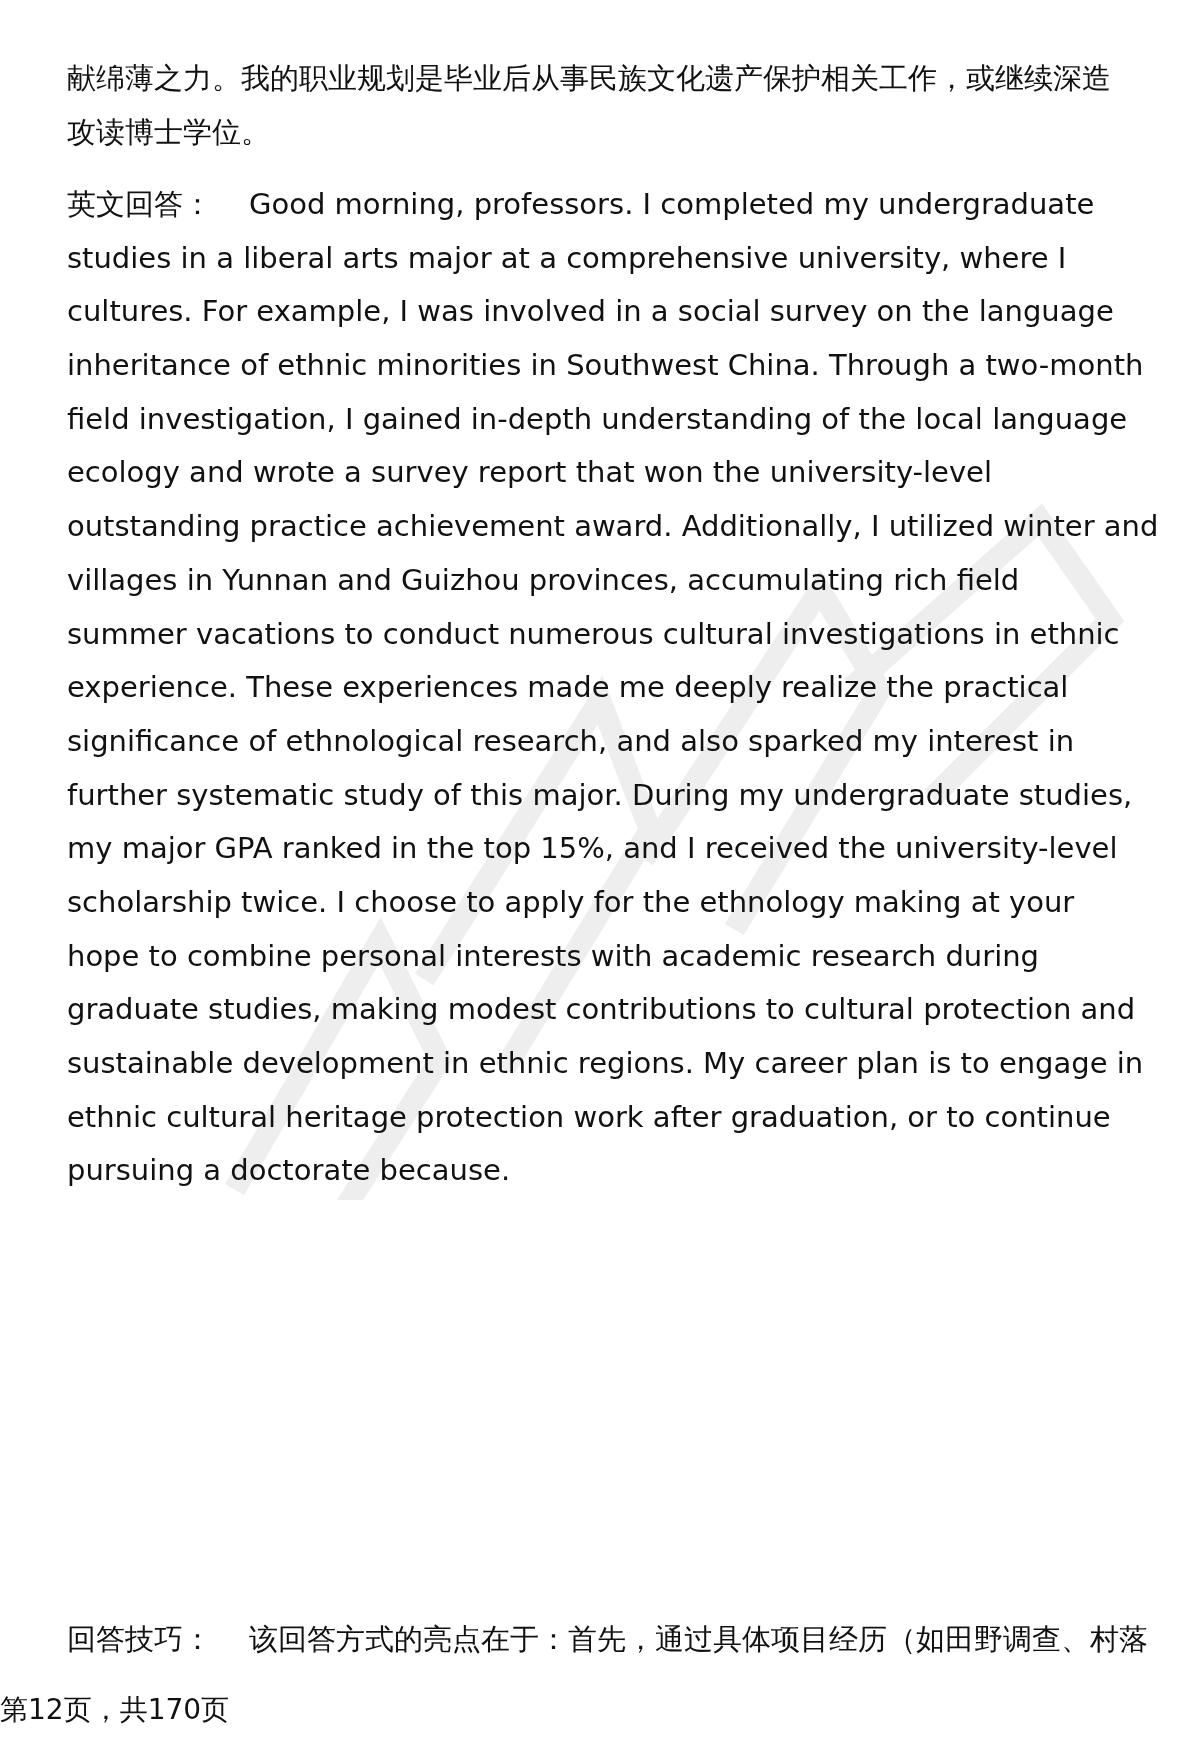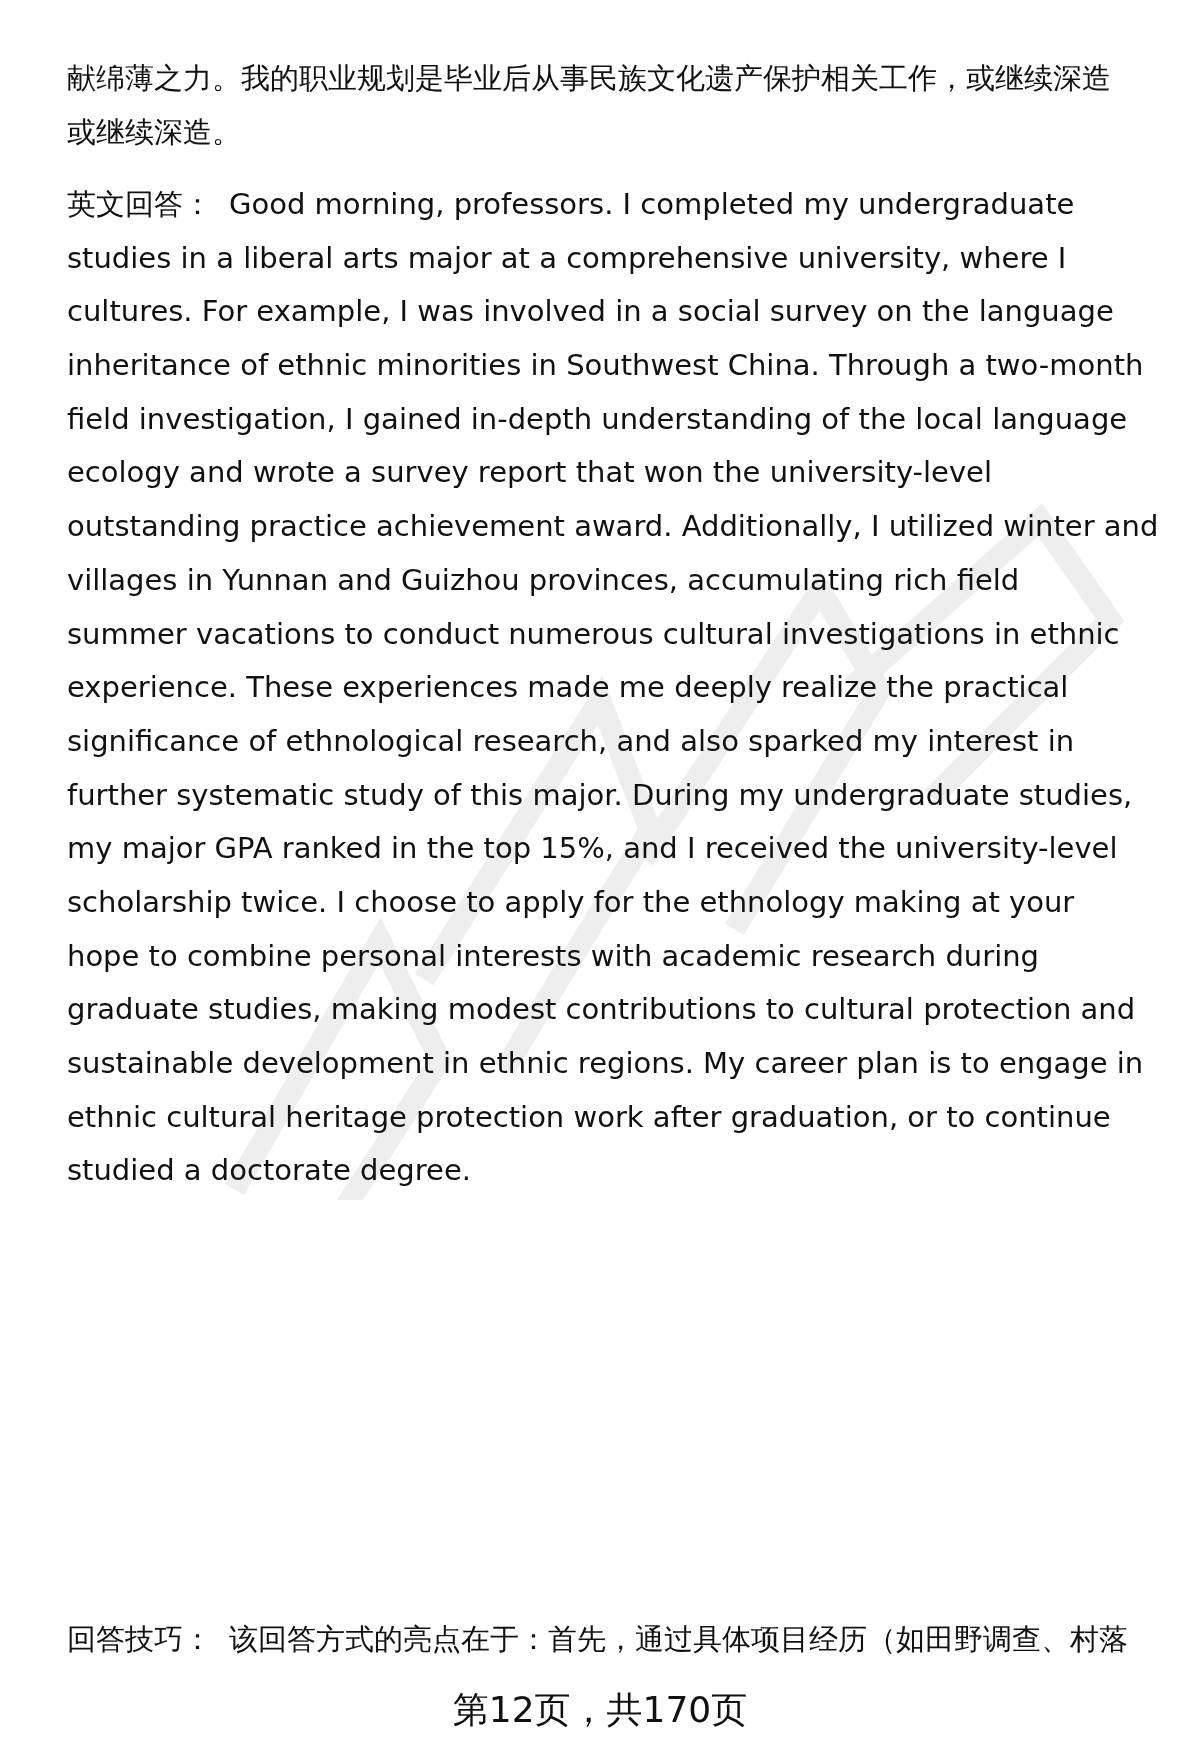--- a/index.html
+++ b/index.html
@@ -4,22 +4,22 @@
 <style>
   html, body { margin: 0; padding: 0; background: #ffffff; }
   body { width: 1200px; height: 1755px; position: relative; overflow: hidden;
          font-family: "DejaVu Sans", "Liberation Sans", sans-serif; color: #111111; }
   .page { position: absolute; left: 0; top: 0; width: 980px; height: 1755px; }
   .para { position: absolute; left: 67px; width: 1090px; font-size: 29px; line-height: 53.7px; letter-spacing: 0px; }
   .line { display: block; white-space: nowrap; height: 53.7px; }
   .p1 { top: 52px; }
   .p2 { top: 178px; }
   .p3 { top: 1613px; }
-  .label { margin-right: 17px; }
-  .footer { position: absolute; top: 1690px; left: 0; width: 1200px; text-align: center; font-size: 36px; line-height: 40px; }
+  .label { margin-right: 37px; }
+  .footer { position: absolute; top: 1690px; left: 0; width: 1200px; font-size: 28px; line-height: 40px; }
   .watermark { position: absolute; left: 180px; top: 500px; width: 980px; height: 700px; pointer-events: none; }
   .watermark svg { width: 100%; height: 100%; }
 </style>
 </head>
 <body>
 
 <div class="page">
 
   <div class="watermark">
     <svg viewBox="0 0 980 700">
@@ -27,21 +27,21 @@
         <path d="M60 680 L200 440 L260 560 L170 700"></path>
         <path d="M250 470 L420 200 L470 330 L330 560"></path>
         <path d="M470 350 L640 90 L700 190 L560 420"></path>
         <path d="M680 180 L860 20 L930 120 L760 290"></path>
       </g>
     </svg>
   </div>
 
   <div class="para p1">
     <span class="line">献绵薄之力。我的职业规划是毕业后从事民族文化遗产保护相关工作，或继续深造</span>
-    <span class="line">或继续深造。</span>
+    <span class="line">攻读博士学位。</span>
   </div>
 
   <div class="para p2">
     <span class="line"><span class="label">英文回答：</span><span>Good morning, professors. I completed my undergraduate</span></span>
     <span class="line">studies in a liberal arts major at a comprehensive university, where I</span>
     <span class="line">cultures. For example, I was involved in a social survey on the language</span>
     <span class="line">inheritance of ethnic minorities in Southwest China. Through a two-month</span>
     <span class="line">field investigation, I gained in-depth understanding of the local language</span>
     <span class="line">ecology and wrote a survey report that won the university-level</span>
     <span class="line">outstanding practice achievement award. Additionally, I utilized winter and</span>
@@ -49,21 +49,21 @@
     <span class="line">summer vacations to conduct numerous cultural investigations in ethnic</span>
     <span class="line">experience. These experiences made me deeply realize the practical</span>
     <span class="line">significance of ethnological research, and also sparked my interest in</span>
     <span class="line">further systematic study of this major. During my undergraduate studies,</span>
     <span class="line">my major GPA ranked in the top 15%, and I received the university-level</span>
     <span class="line">scholarship twice. I choose to apply for the ethnology making at your</span>
     <span class="line">hope to combine personal interests with academic research during</span>
     <span class="line">graduate studies, making modest contributions to cultural protection and</span>
     <span class="line">sustainable development in ethnic regions. My career plan is to engage in</span>
     <span class="line">ethnic cultural heritage protection work after graduation, or to continue</span>
-    <span class="line">studied a doctorate degree.</span>
+    <span class="line">pursuing a doctorate because.</span>
   </div>
 
   <div class="para p3">
     <span class="line"><span class="label">回答技巧：</span><span>该回答方式的亮点在于：首先，通过具体项目经历（如田野调查、村落</span></span>
   </div>
 
   <div class="footer">第12页，共170页</div>
 </div>
 
 </body></html>

